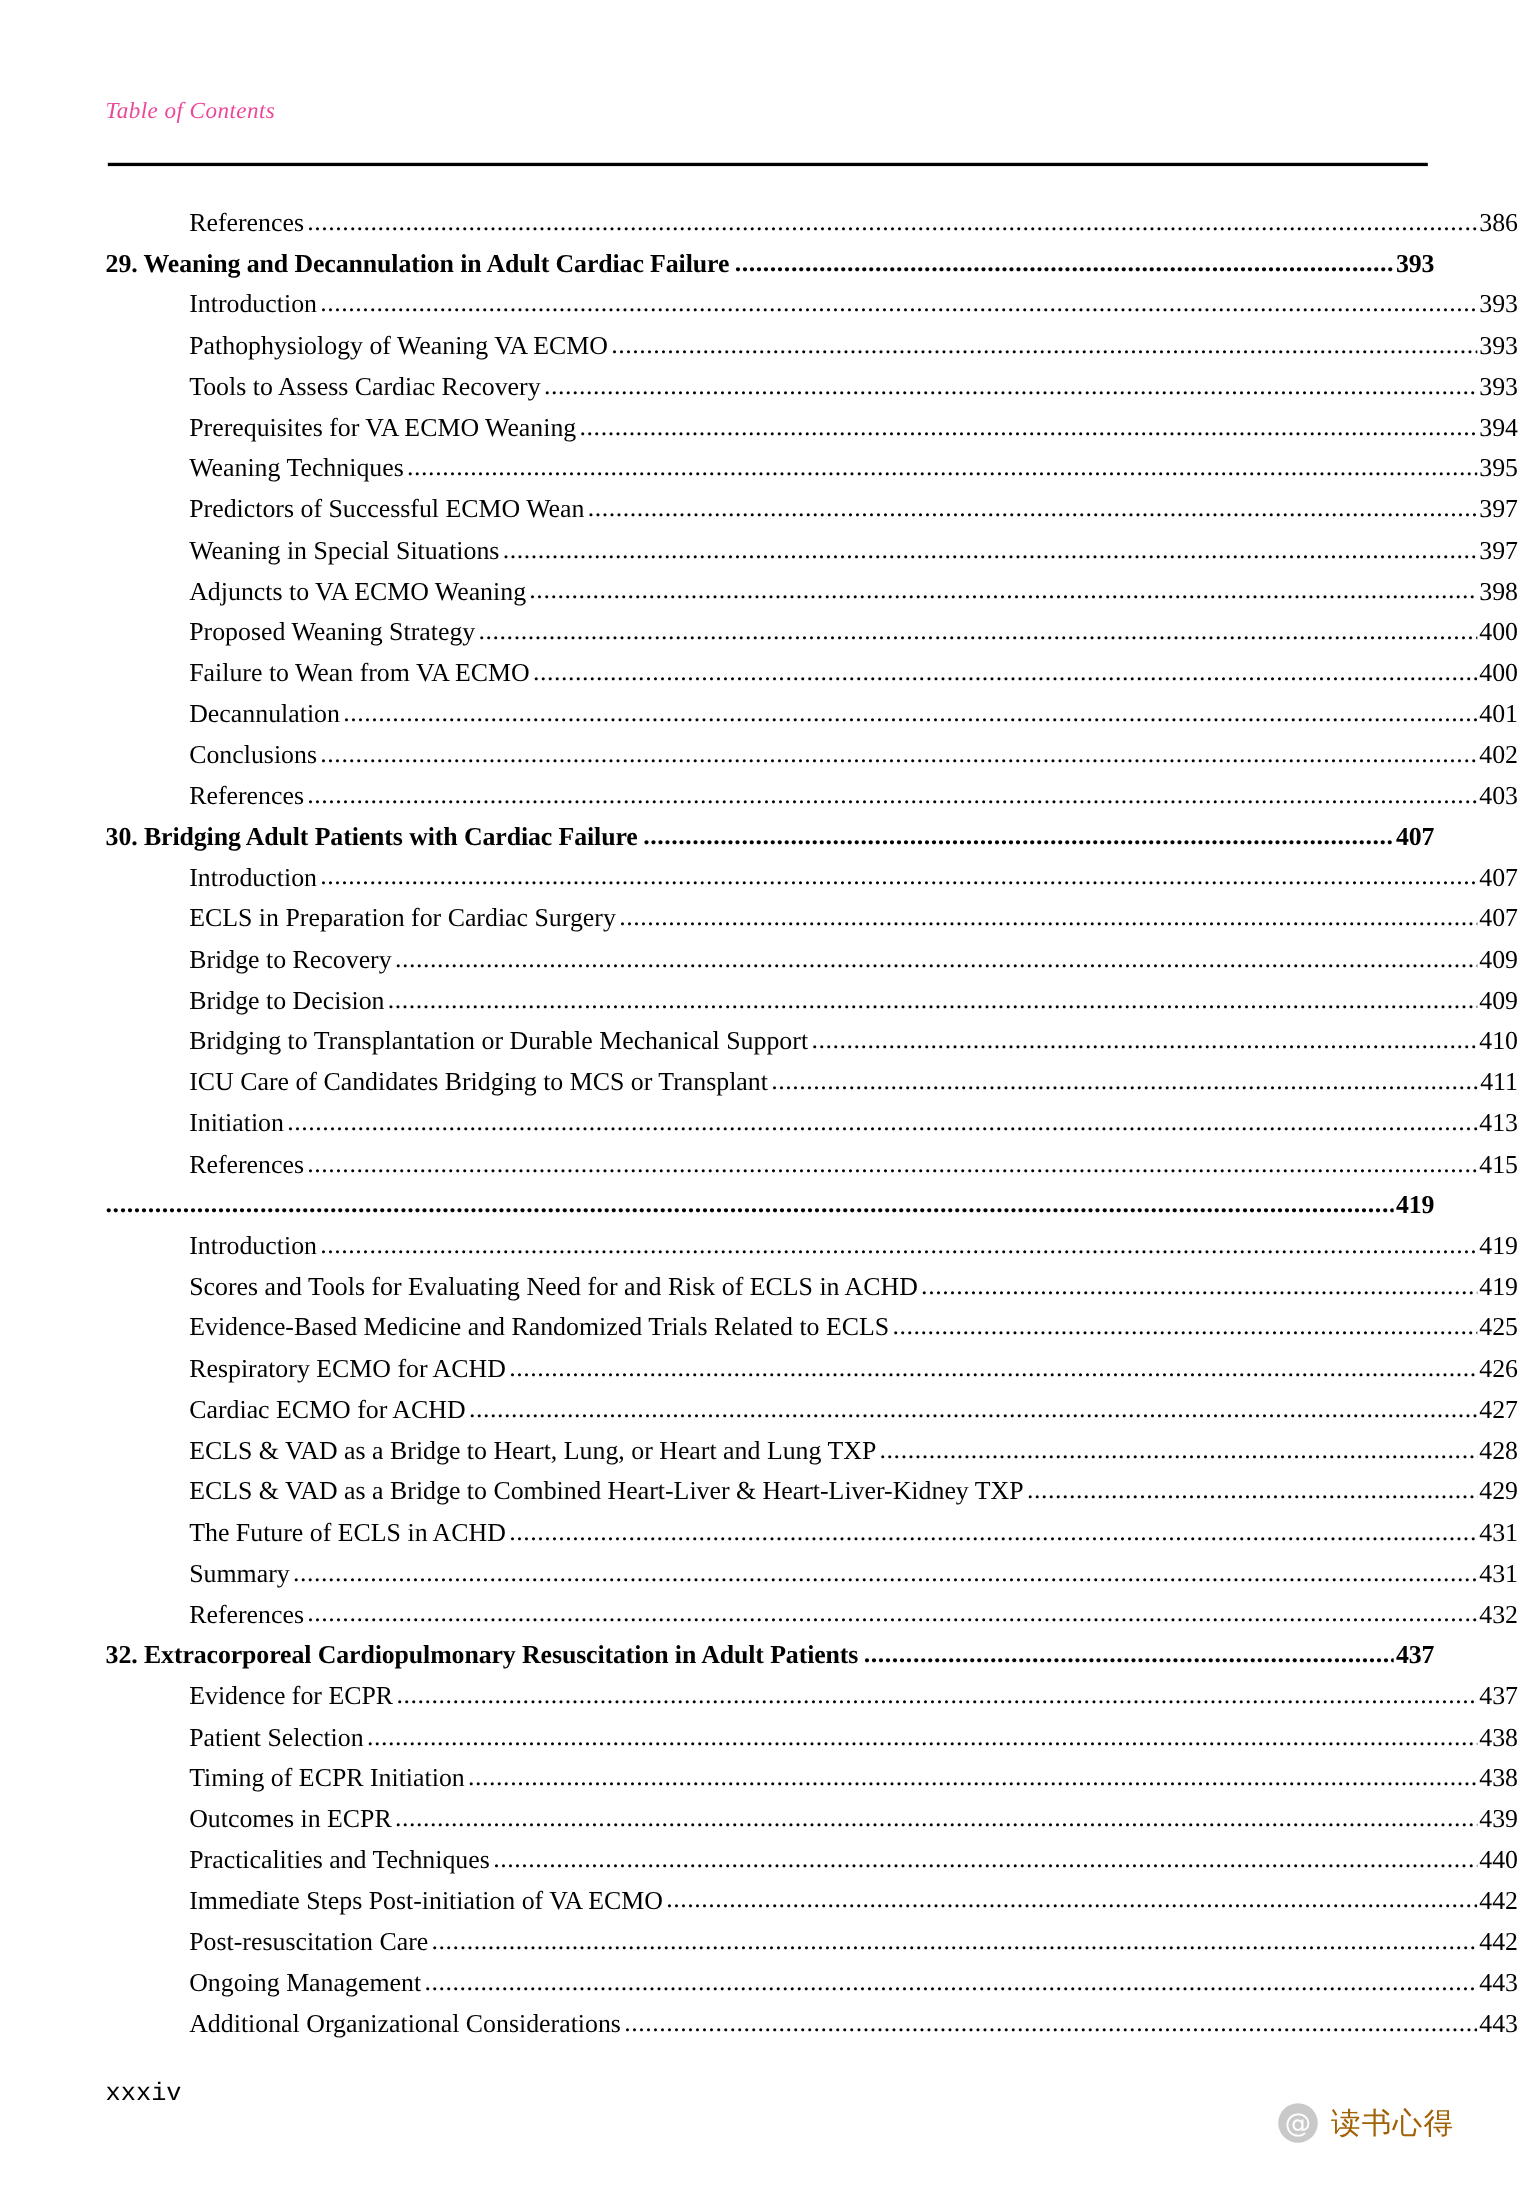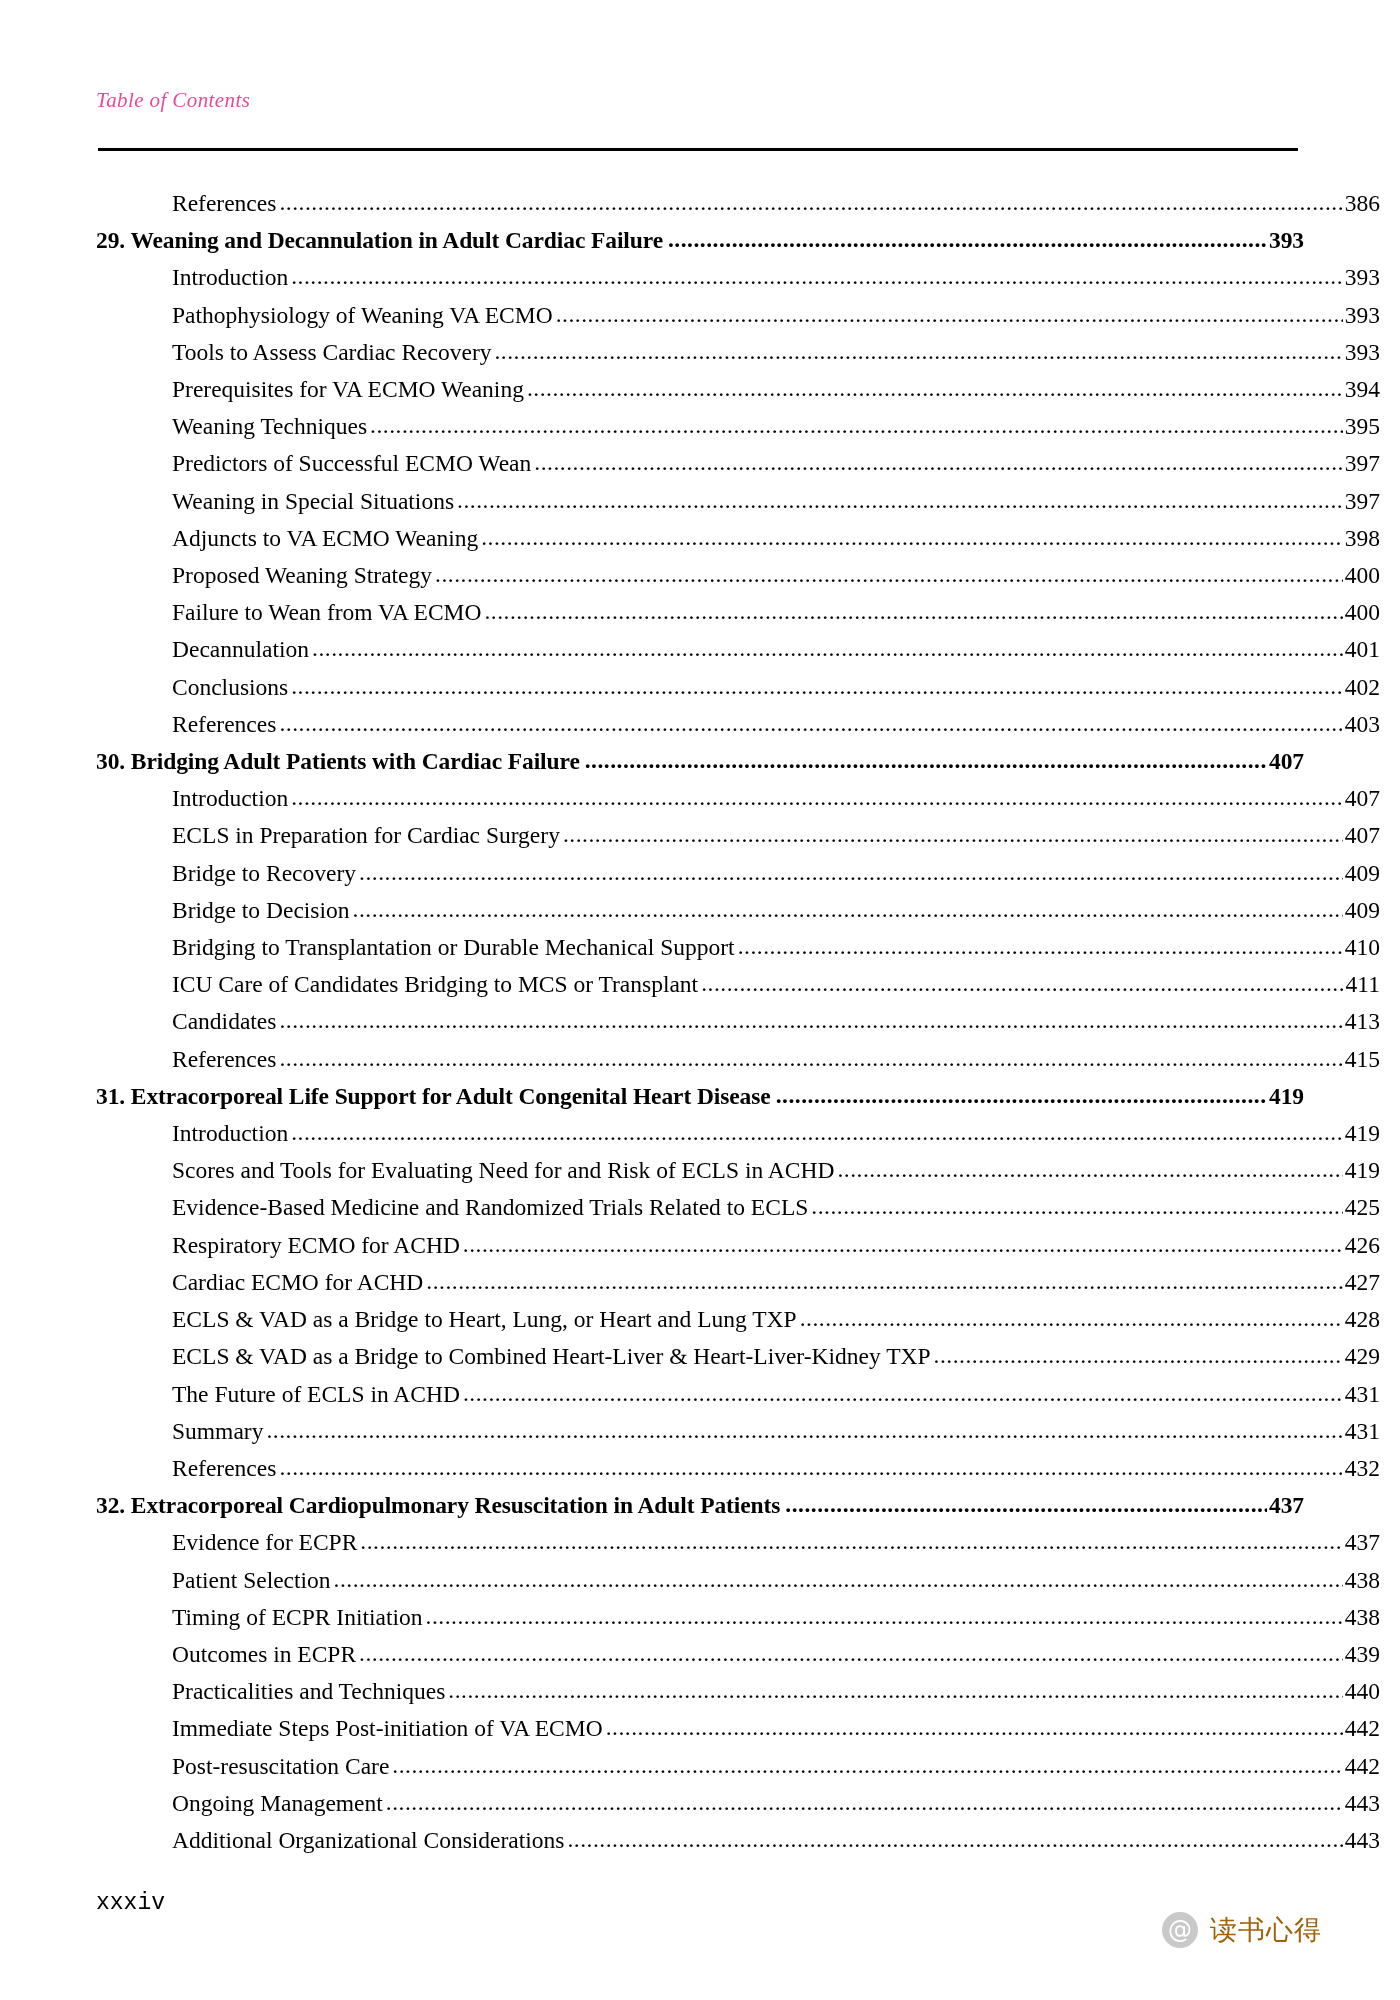--- a/index.html
+++ b/index.html
@@ -232,31 +232,30 @@
         <span class="label">Bridging to Transplantation or Durable Mechanical Support</span>
         <span class="leader">........................................................................................................................................................................................................................</span>
         <span class="page-no">410</span>
       </div>
       <div class="row section">
         <span class="label">ICU Care of Candidates Bridging to MCS or Transplant</span>
         <span class="leader">........................................................................................................................................................................................................................</span>
         <span class="page-no">411</span>
       </div>
       <div class="row section">
-        <span class="label">Candidates</span>
+        <span class="label">Initiation</span>
         <span class="leader">........................................................................................................................................................................................................................</span>
         <span class="page-no">413</span>
       </div>
       <div class="row section">
         <span class="label">References</span>
         <span class="leader">........................................................................................................................................................................................................................</span>
         <span class="page-no">415</span>
       </div>
       <div class="row chapter">
-        <span class="label">31. Extracorporeal Life Support for Adult Congenital Heart Disease</span>
         <span class="leader">........................................................................................................................................................................................................................</span>
         <span class="page-no">419</span>
       </div>
       <div class="row section">
         <span class="label">Introduction</span>
         <span class="leader">........................................................................................................................................................................................................................</span>
         <span class="page-no">419</span>
       </div>
       <div class="row section">
         <span class="label">Scores and Tools for Evaluating Need for and Risk of ECLS in ACHD</span>

